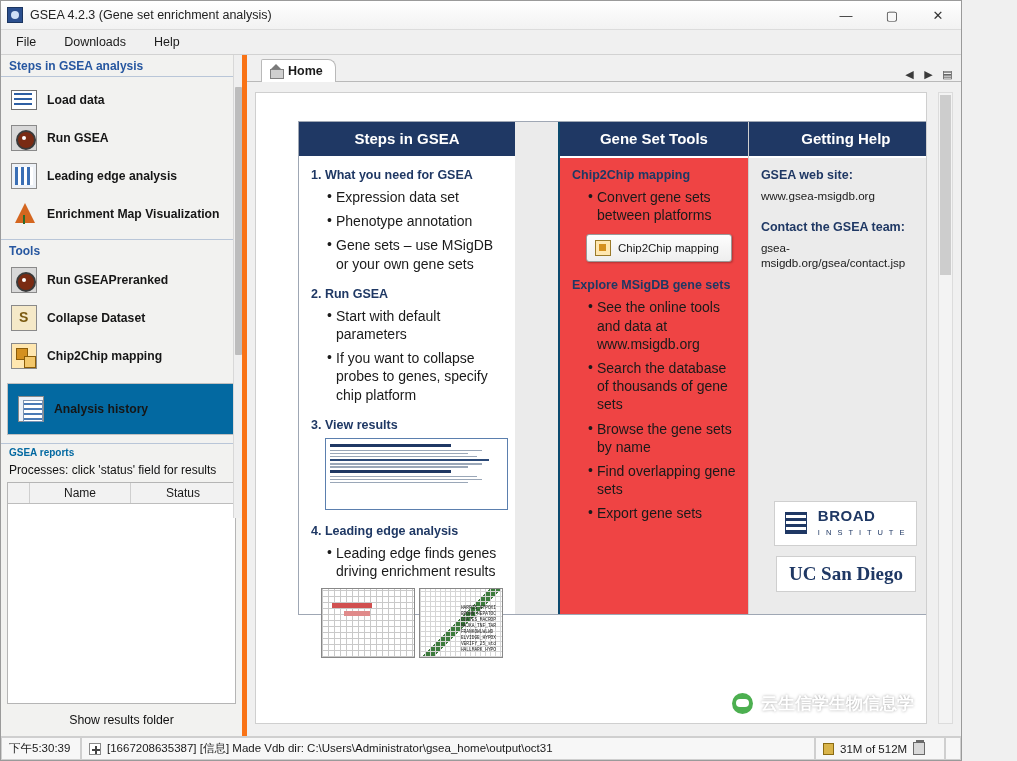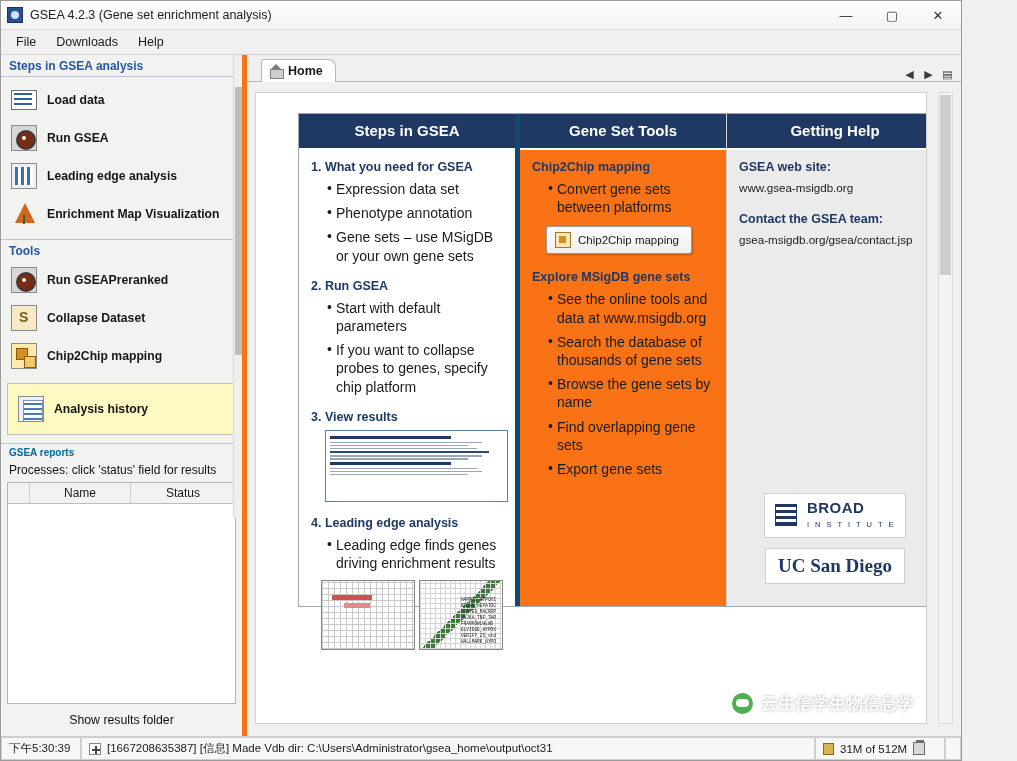--- a/index.html
+++ b/index.html
@@ -49,21 +49,21 @@
     display:flex; align-items:center; justify-content:center;
     color:#333; font-size: 13px;
   }
   
   #menubar {
     height: 25px; min-height:25px;
     background: #f0f0f0;
     border-bottom: 1px solid #d2d2d2;
     display: flex; align-items: center;
     padding-left: 6px;
-    gap: 2px;
+    gap: 10px;
   }
   #menubar .mi {
     padding: 3px 9px; font-size: 12.5px; color: #1b1b1b;
   }
   
   #body { flex: 1 1 auto; display: flex; min-height: 0; }
   
   #left {
     width: 246px; min-width: 246px;
     background: #f2f2f0;
@@ -151,21 +151,21 @@
       linear-gradient(#4a7ab5,#4a7ab5) 0 7px/100% 2px no-repeat,
       linear-gradient(#4a7ab5,#4a7ab5) 0 12px/100% 2px no-repeat,
       linear-gradient(#4a7ab5,#4a7ab5) 0 17px/100% 2px no-repeat,
       #fff;
     border:1px solid #7b93b2;
   }
   .tools-wrap { border-top: 1px solid #b9c6d8; }
   .history-box {
     margin: 8px 6px 0 6px;
     border: 1px solid #c0c0c0;
-    background: #fef9c3;
+    background: #0369a1;
     padding: 6px 0;
   }
   
   #reports {
     margin-top: 8px;
     border-top: 1px solid #b9c6d8;
     display:flex; flex-direction: column; flex: 1 1 auto; min-height:0;
   }
   #reports .rep-title {
     color: #0369a1; font-weight: bold; font-size: 10px;
@@ -238,29 +238,29 @@
   }
   #content-card {
     background: #ffffff;
     border: 1px solid #cfcfcf;
     height: 100%;
     position: relative;
     overflow: hidden;
   }
   
   #poster {
-    position: absolute; left: 42px; top: 20px;
+    position: absolute; left: 42px; top: 28px;
     width: 646px; height: 494px;
     display: flex;
     border: 1px solid #9fa7b4;
     background: #ebebeb;
   }
   .pcol { display: flex; flex-direction: column; }
   .pcol.c1 { width: 216px; background: #ffffff; }
-  .pcol.c2 { width: 212px; background: #f97316; border-left:5px solid #0c4a6e;}
+  .pcol.c2 { width: 212px; background: #ef4444; border-left:2px solid #0c4a6e;margin-left:43px;}
   .pcol.c3 { width: 218px; background: #ebebeb; border-left:1px solid #cfcfcf;}
   .phead {
     background: #1f3864; color: #fff;
     font-size: 15px; font-weight: bold;
     text-align: center; padding: 8px 0 9px 0;
     border-bottom: 2px solid #fff;
   }
   .pbody { padding: 10px 12px 8px 12px; flex:1 1 auto; }
   .h-blue {
     color: #1f3864; font-weight: bold; font-size: 12.5px;

